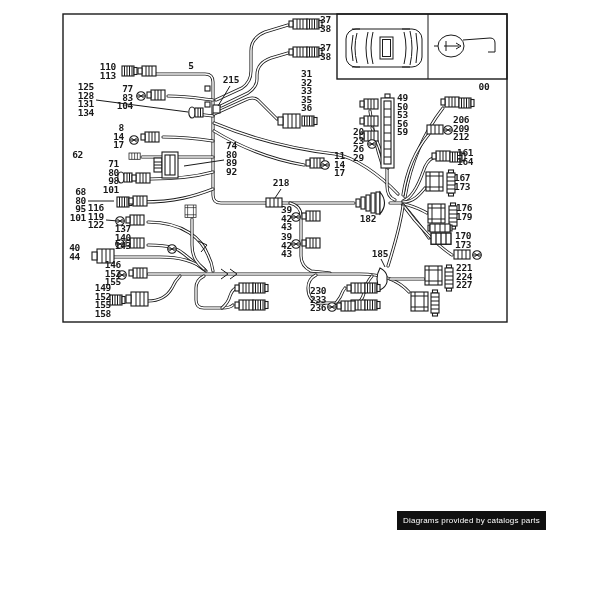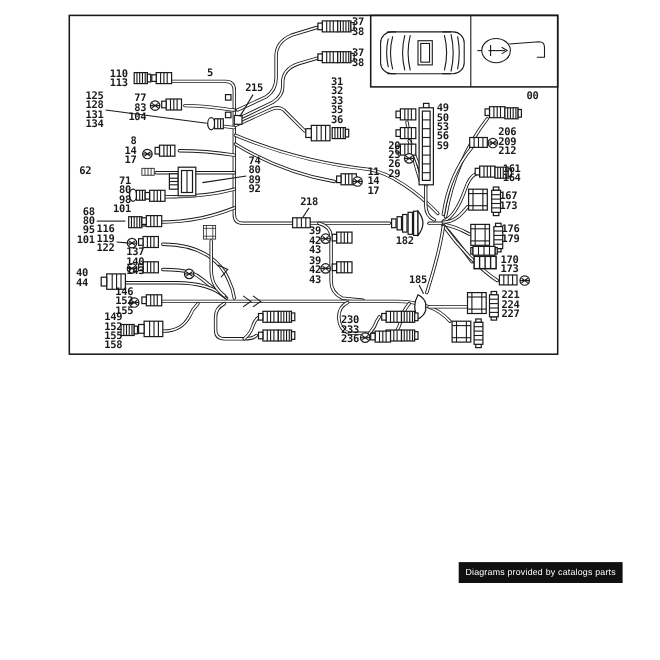--- a/index.html
+++ b/index.html
@@ -11,21 +11,21 @@
   svg{position:absolute;top:0;left:0;}
   
   .wire{fill:none;stroke:var(--ink);stroke-width:3.1;stroke-linecap:round;stroke-linejoin:round;}
   .wire-core{fill:none;stroke:#ffffff;stroke-width:1.5;stroke-linecap:round;stroke-linejoin:round;}
   .thin{fill:none;stroke:var(--ink);stroke-width:1;}
   .comp rect,.comp ellipse,.comp circle,.comp path{fill:#ffffff;stroke:var(--ink);stroke-width:1.1;}
   .comp line{stroke:var(--ink);stroke-width:1;}
   .frame{fill:none;stroke:var(--ink);stroke-width:1.4;}
   #callouts text{font:700 9.5px "DejaVu Sans Mono",monospace;fill:var(--ink);letter-spacing:-0.3px;}
   .banner{position:absolute;left:397px;top:511px;width:149px;height:19px;background:var(--banner-bg);
-          display:flex;align-items:center;justify-content:center;margin-left:20px;}
+          display:flex;align-items:center;justify-content:center;}
   .banner span{color:var(--banner-fg);font-size:8px;letter-spacing:.2px;white-space:nowrap;}
   .footer{position:absolute;left:0;top:540px;width:600px;height:60px;}
 </style>
 </head>
 <body>
 
 <div class="stage">
 
 <svg width="600" height="540" viewBox="0 0 600 540">
   <defs>

